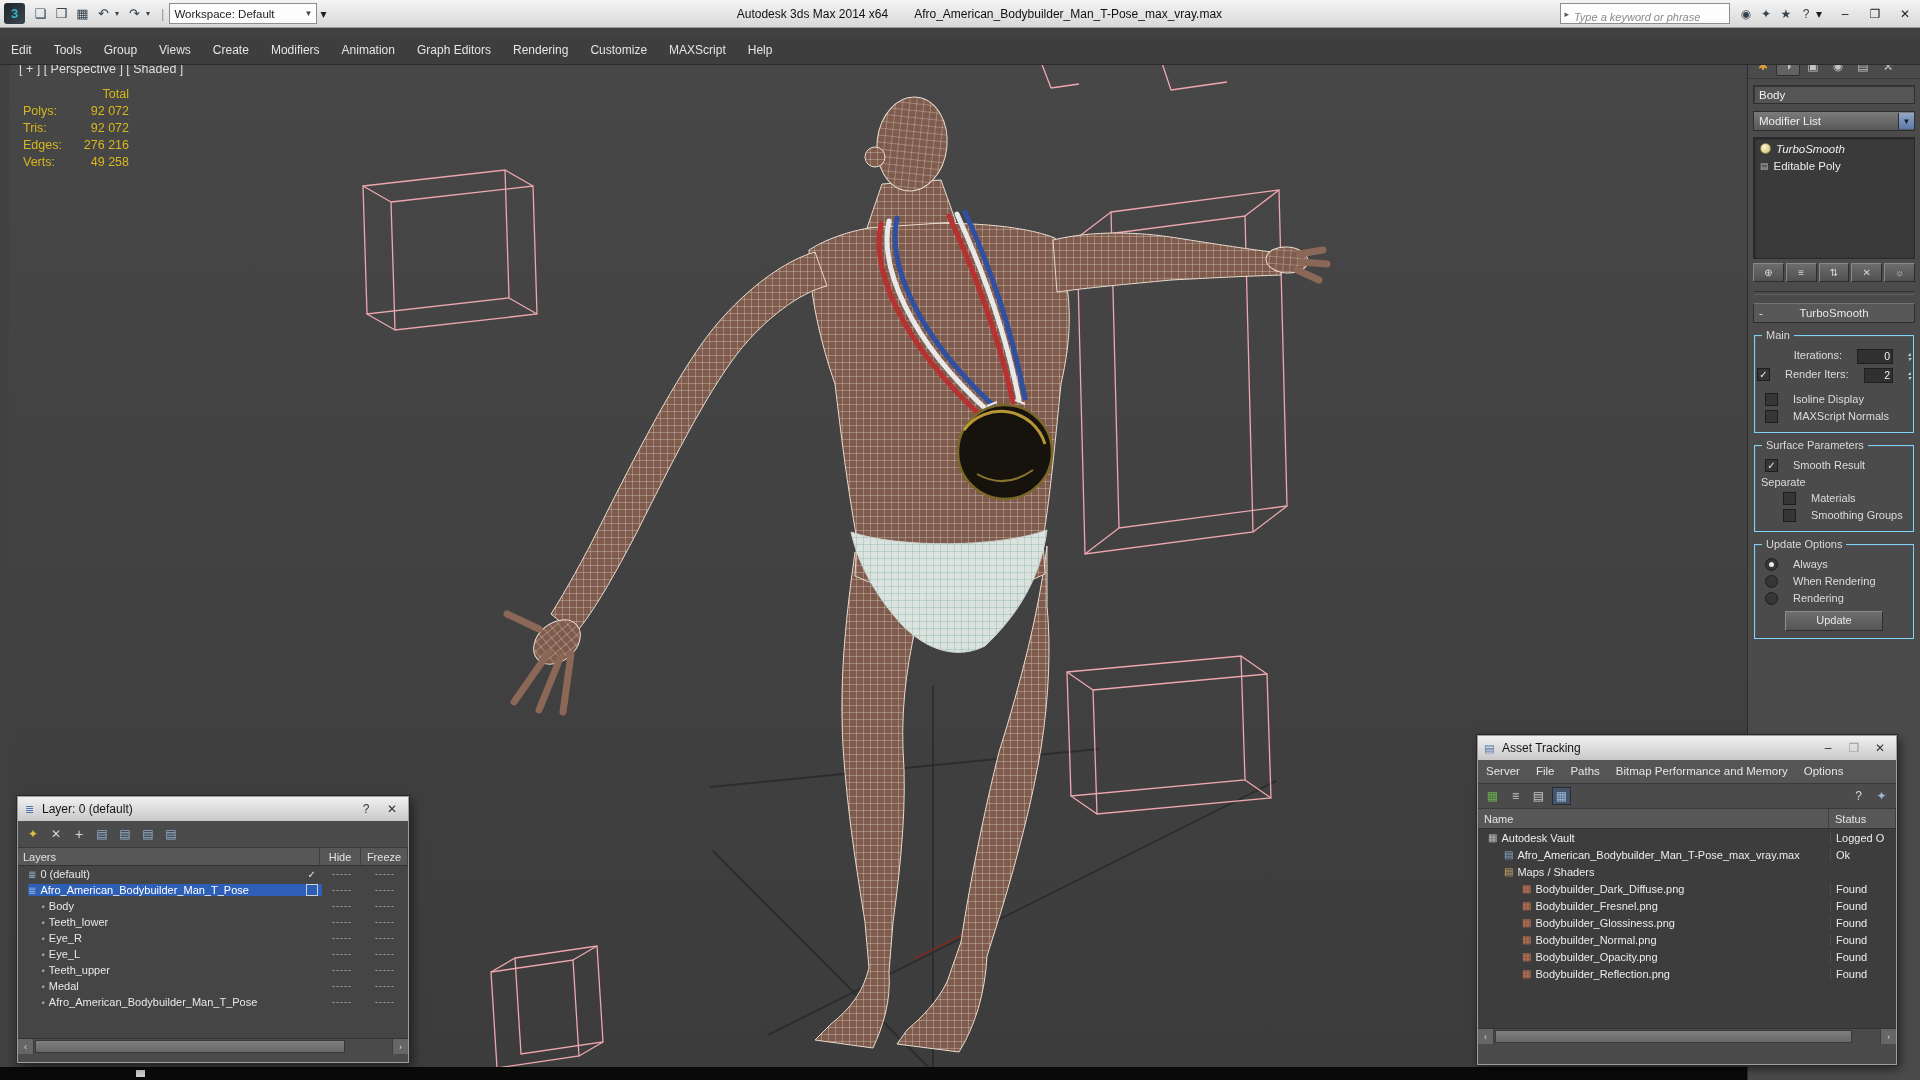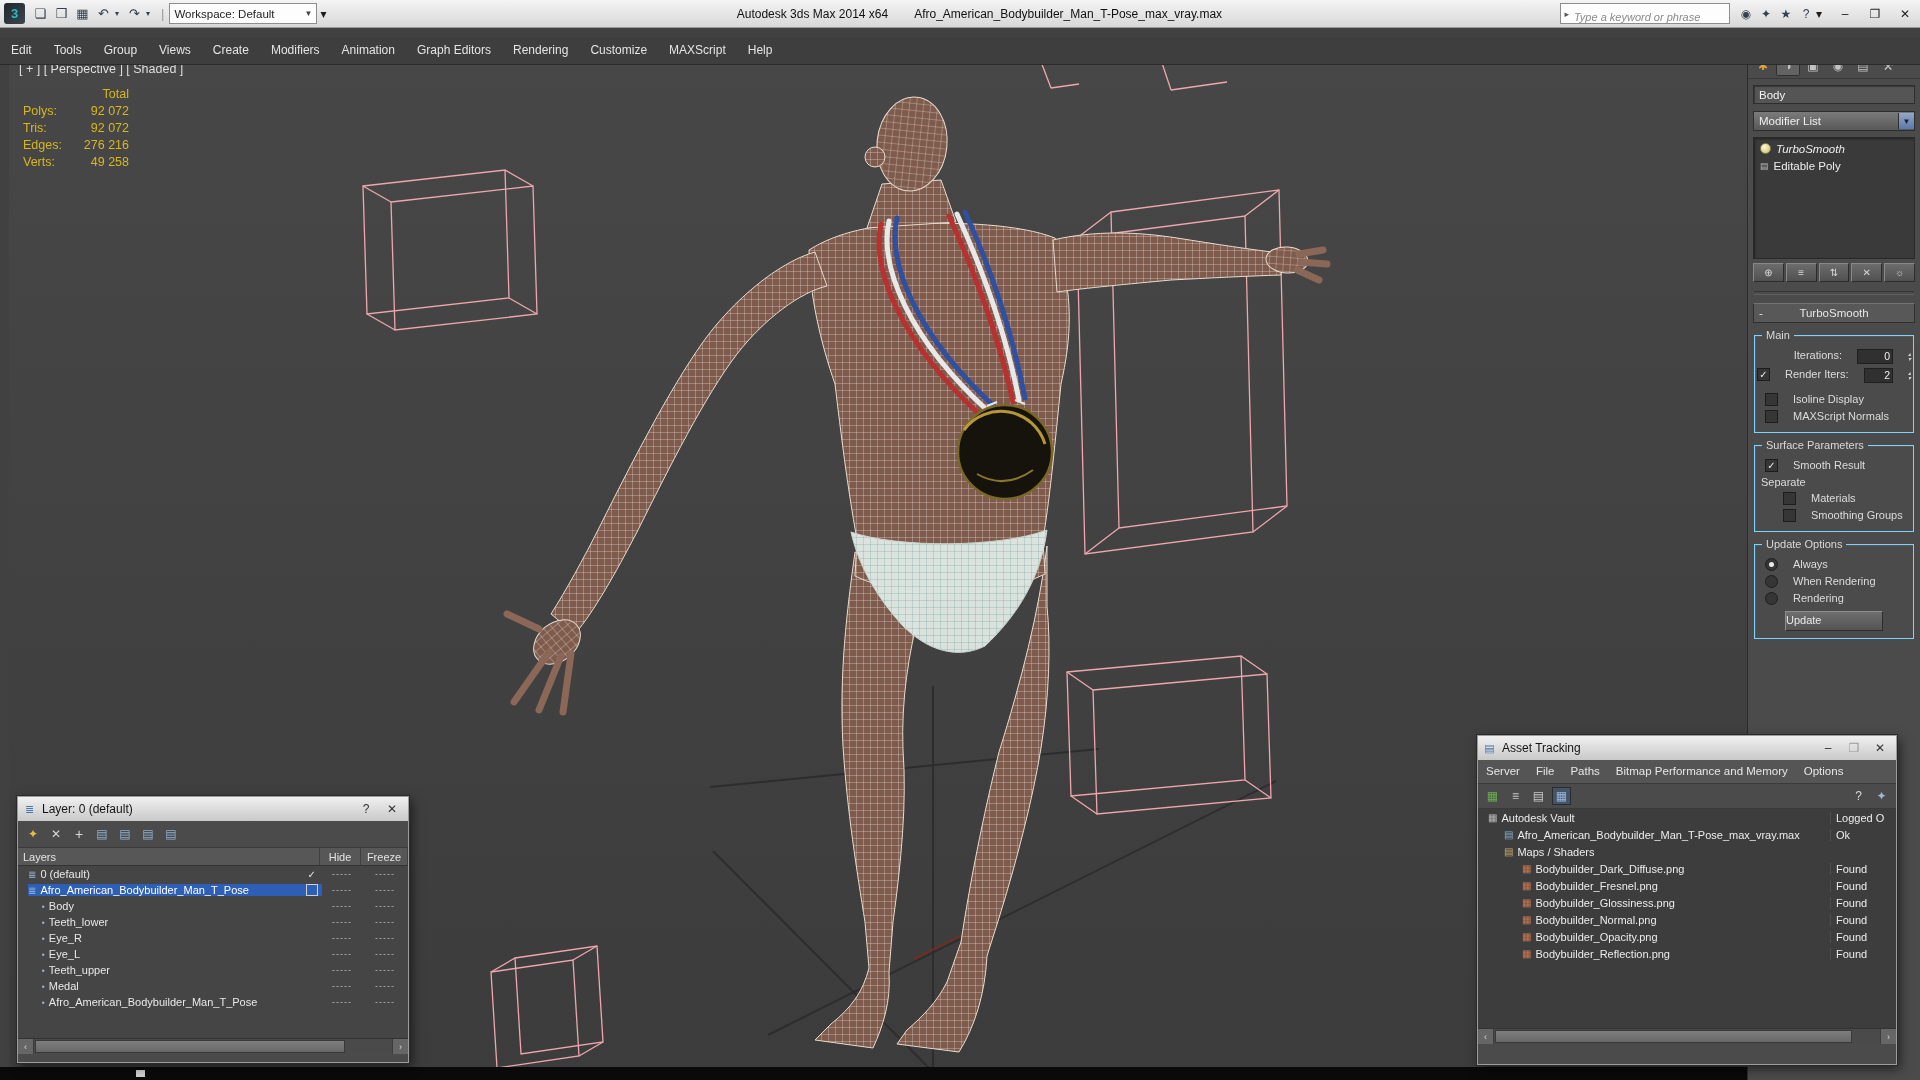--- a/index.html
+++ b/index.html
@@ -104,21 +104,21 @@
     font-size:6px;color:#cfcfcf;}
   .cbx{width:11px;height:11px;background:#363636;border:1px solid #1d1d1d;flex:0 0 auto;
     display:inline-flex;align-items:center;justify-content:center;}
   .cbx.checked::after{content:"✓";color:#eaeaea;font-size:10px;line-height:1;}
   .radio{width:11px;height:11px;border-radius:50%;background:#363636;border:1px solid #1d1d1d;
     display:inline-flex;align-items:center;justify-content:center;flex:0 0 auto;}
   .radio.sel::after{content:"";width:5px;height:5px;border-radius:50%;background:#eaeaea;}
   .pbtn{display:block;margin:6px auto 2px;width:96px;height:18px;
     background:linear-gradient(#6e6e6e,#555);border:1px solid #2d2d2d;
     border-top-color:#8d8d8d;border-left-color:#8d8d8d;color:#e8e8e8;
-    font-size:11px;line-height:17px;}
+    font-size:11px;text-align:center;line-height:17px;}
 
   
   .dlg{position:absolute;background:#4b4b4b;border:1px solid #9c9c9c;
     box-shadow:0 0 0 1px #2a2a2a,3px 4px 10px rgba(0,0,0,.55);z-index:20;
     display:flex;flex-direction:column;}
   .dlg-title{height:24px;background:linear-gradient(#f0f0f0,#c9c9c9);
     display:flex;align-items:center;padding:0 4px;color:#141414;font-size:12px;flex:0 0 auto;}
   .dlg-title .dicon{width:15px;height:13px;margin-right:5px;color:#4a76b0;font-size:11px;
     display:flex;align-items:center;justify-content:center;}
   .dlg-title .dbtn{width:24px;height:20px;margin-left:2px;display:flex;align-items:center;
@@ -612,20 +612,24 @@
     </div>
     <div class="at-toolbar">
       <span class="aicn" style="color:#69b04b;">▦</span>
       <span class="aicn" style="color:#c8c8c8;">≡</span>
       <span class="aicn" style="color:#c8c8c8;">▤</span>
       <span class="aicn pressed" style="color:#9ab6d8;">▦</span>
       <span style="flex:1;"></span>
       <span class="aicn" style="color:#d8d8d8;">?</span>
       <span class="aicn" style="color:#9ab6d8;">✦</span>
     </div>
+    <div class="at-header">
+      <span class="hc atcol-name">Name</span>
+      <span class="hc atcol-status">Status</span>
+    </div>
     <div class="at-body">
       <div class="atrow">
         <span class="aname">
             <span class="ai1"></span>
             <span class="ficon fi-vault">▦</span>
             <span>Autodesk Vault</span>
           </span>
         <span class="astatus">Logged O</span>
       </div>
       <div class="atrow">

